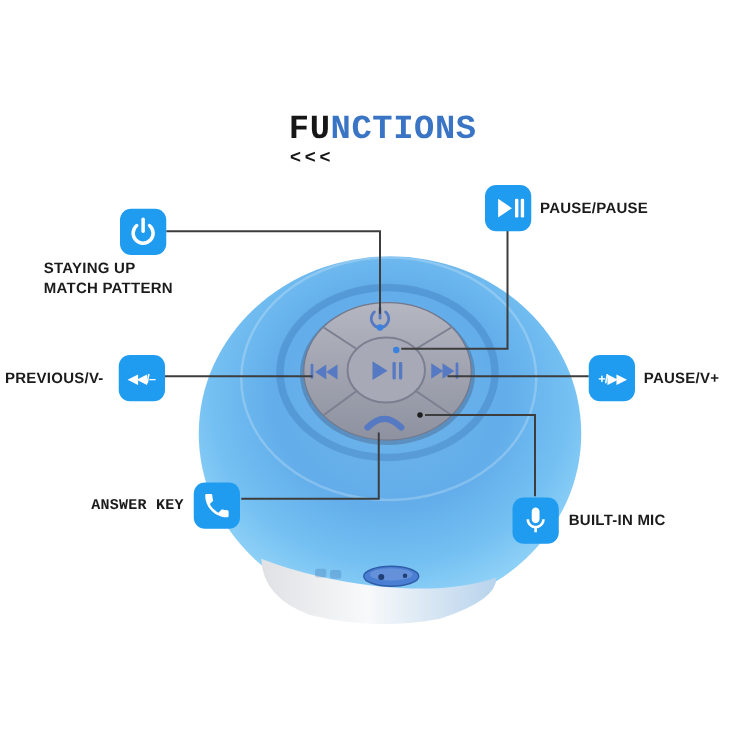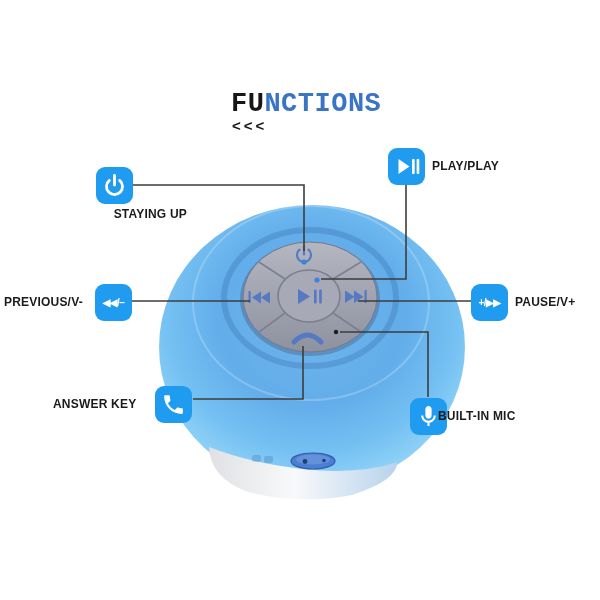--- a/index.html
+++ b/index.html
@@ -27,28 +27,28 @@
   }
   .tile .glyph-text{
     font-size:10px;font-weight:bold;letter-spacing:-0.5px;white-space:nowrap;
   }
   .lbl{
     position:absolute;font-size:12px;font-weight:bold;color:#1b1b1b;
     letter-spacing:.2px;white-space:nowrap;
   }
   .lbl-multi{
     position:absolute;left:35px;top:206px;width:152px;
-    text-align:right;font-size:12px;font-weight:bold;color:#1b1b1b;
+    text-align:left;font-size:12px;font-weight:bold;color:#1b1b1b;
     line-height:16px;letter-spacing:.2px;
   }
   #play-label{left:432px;top:159px;}
   #prev-label{left:4px;top:295px;width:86px;text-align:left;}
   #next-label{left:515px;top:295px;}
-  #answer-label{left:53px;top:397px;width:94px;text-align:left;}
-  #mic-label{left:438px;top:409px;}
+  #answer-label{left:53px;top:397px;width:94px;text-align:right;font-family:Liberation Mono, monospace;}
+  #mic-label{left:455px;top:409px;}
   #power-tile{left:96px;top:167px;}
   #play-tile{left:388px;top:148px;}
   #prev-tile{left:95px;top:284px;}
   #next-tile{left:471px;top:284px;}
   #answer-tile{left:155px;top:386px;}
   #mic-tile{left:410px;top:398px;}
 </style>
 </head>
 <body>
 
@@ -152,32 +152,33 @@
 <div class="tile" id="power-tile">
   <svg width="37" height="37" viewBox="0 0 37 37">
     <g stroke="#ffffff" stroke-width="2.8" fill="none" stroke-linecap="round">
       <path d="M 13.4,13.4 A 8,8 0 1 0 23.6,13.4"></path>
       <path d="M 18.5,8.4 L 18.5,18"></path>
     </g>
   </svg>
 </div>
 <div class="lbl-multi">
   <div>STAYING UP</div>
+  <div>MATCH PATTERN</div>
 </div>
 
 <div class="tile" id="play-tile">
   <svg width="37" height="37" viewBox="0 0 37 37">
     <g fill="#ffffff">
       <polygon points="10.5,11 10.5,26 21.5,18.5"></polygon>
       <rect x="24" y="11" width="2.7" height="15" rx="1"></rect>
       <rect x="28.6" y="11" width="2.7" height="15" rx="1"></rect>
     </g>
   </svg>
 </div>
-<div class="lbl" id="play-label">PLAY/PLAY</div>
+<div class="lbl" id="play-label">PAUSE/PAUSE</div>
 
 <div class="lbl" id="prev-label">PREVIOUS/V-</div>
 <div class="tile" id="prev-tile">
   <span class="glyph-text">◀◀/–</span>
 </div>
 
 <div class="tile" id="next-tile">
   <span class="glyph-text">+/▶▶</span>
 </div>
 <div class="lbl" id="next-label">PAUSE/V+</div>

